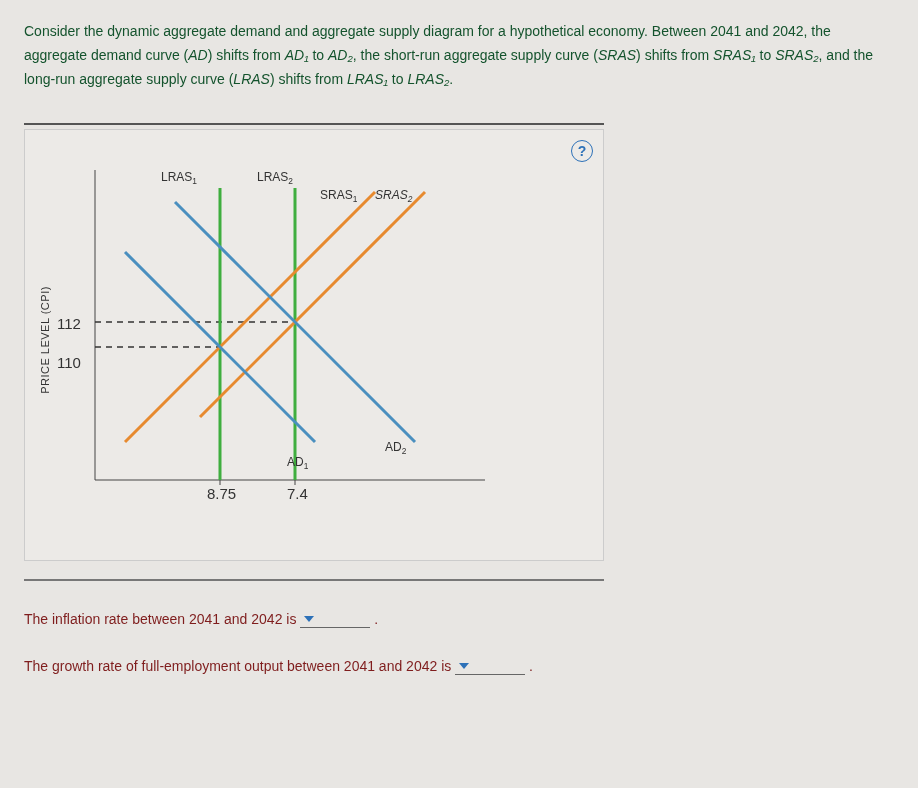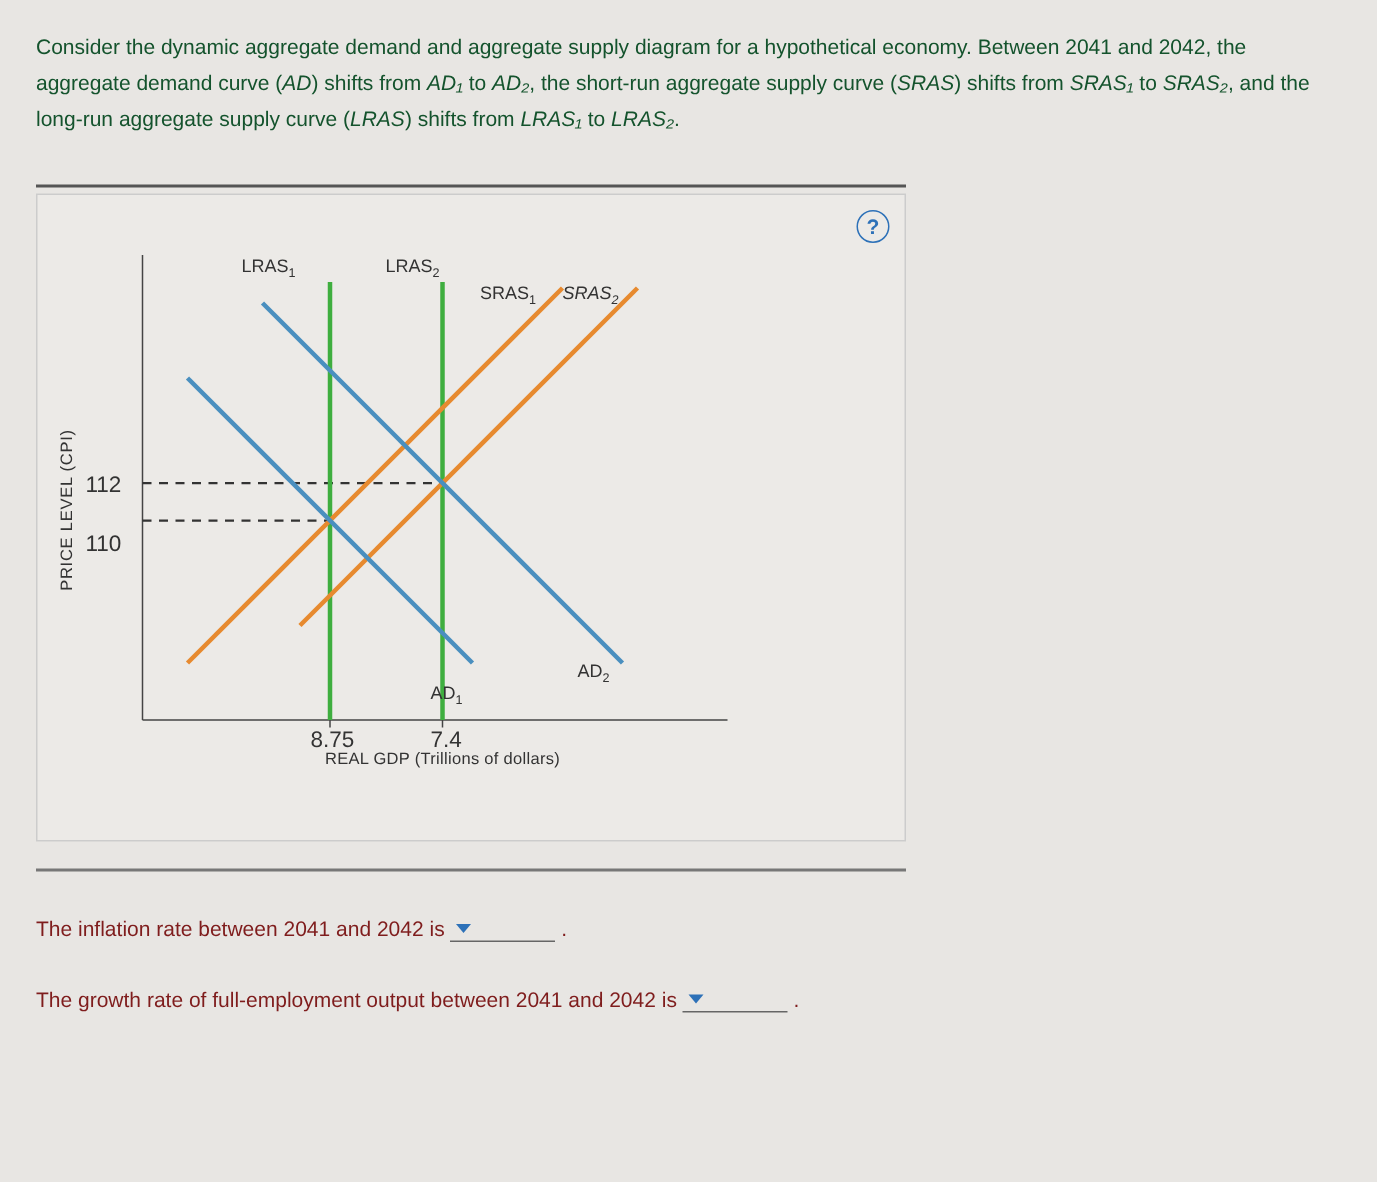--- a/index.html
+++ b/index.html
@@ -174,21 +174,20 @@
     </div>
     <div class="chart-label" style="left:300px; top:290px;">
       <span>AD</span><sub>2</sub>
     </div>
 
     
     <div class="tick" style="left:122px; top:335px;">8.75</div>
     <div class="tick" style="left:202px; top:335px;">7.4</div>
 
     
-    <div class="xlabel" style="top:350px;">REAL GDP (Trillions of dollars)</div>
   </div>
 </div>
 
 <hr class="hr-light">
 
 <div class="question-line">
   <span>The inflation rate between 2041 and 2042 is </span><span class="blank"><span></span><span class="caret"></span></span><span> .</span>
 </div>
 
 <div class="question-line">

